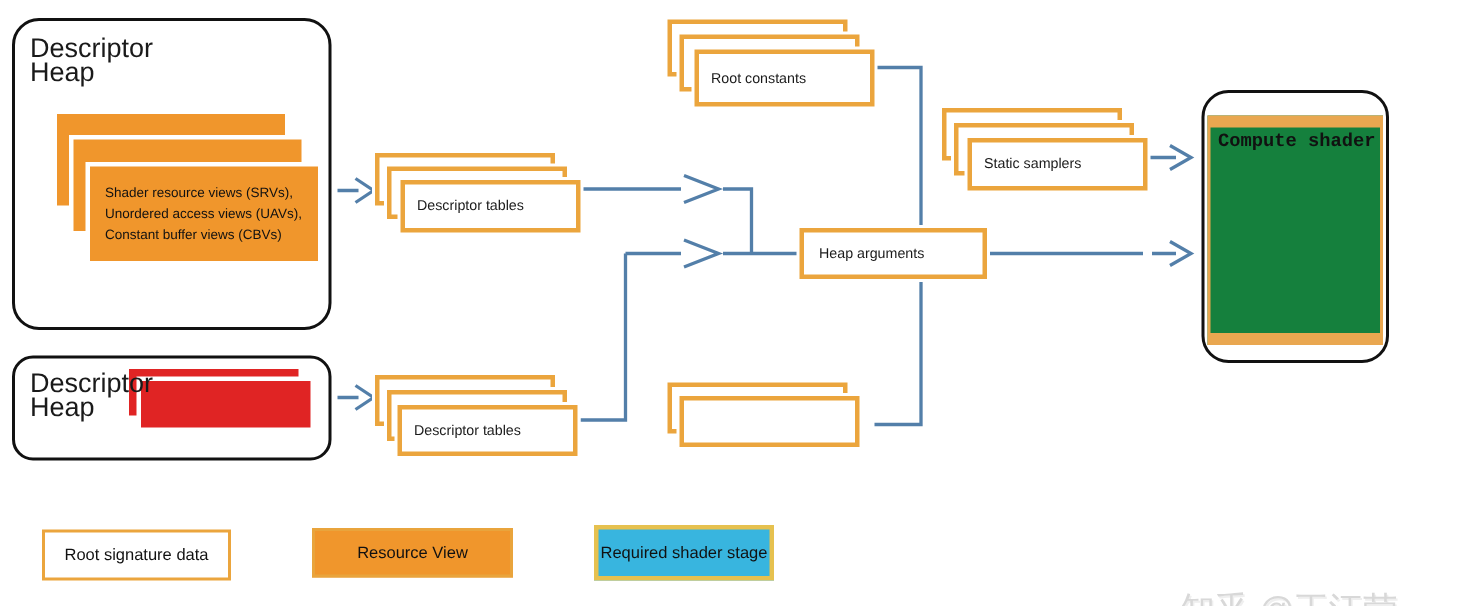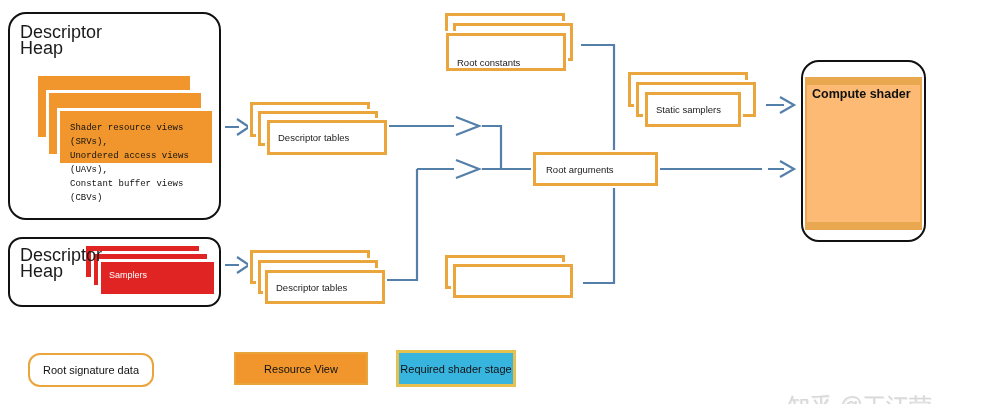--- a/index.html
+++ b/index.html
@@ -30,33 +30,33 @@
   .sbox{
     position:absolute;box-sizing:border-box;background:#fff;border:3px solid #EBA53D;
     box-shadow:0 0 0 2px #fff;z-index:3;display:flex;align-items:center;
   }
   .sbox .lbl{font-size:9.5px;padding-left:8px;white-space:nowrap;}
   .compute-outer{
     position:absolute;box-sizing:border-box;background:#fff;border:2px solid #111;
     border-radius:18px;z-index:2;
   }
   .compute-inner{
-    position:absolute;box-sizing:border-box;background:#fdba74;
+    position:absolute;box-sizing:border-box;background:#15803d;
     border-top:8px solid #E9A750;border-bottom:8px solid #E9A750;
-    border-left:2px solid #E9A750;border-right:2px solid #E9A750;z-index:3;
+    border-left:2px solid #E9A750;border-right:2px solid #E9A750;z-index:3;font-family:Liberation Mono, monospace;
   }
   .compute-inner .lbl{
     display:block;padding:2px 0 0 5px;font-weight:bold;font-size:12.5px;color:#111;
   }
   .legend-box{
     position:absolute;box-sizing:border-box;z-index:3;display:flex;align-items:center;justify-content:center;
     font-size:11px;color:#111;
   }
   .legend-white{background:#fff;border:2.5px solid #EBA53D;}
-  .legend-orange{background:#F0962C;border:2.5px solid #E9A43C;margin-left:26px;}
+  .legend-orange{background:#F0962C;border:2.5px solid #E9A43C;}
   .legend-cyan{background:#38B5DF;border:3px solid #E6C14F;}
   .watermark{
     position:absolute;z-index:5;font-size:23px;color:#D8D8D8;white-space:nowrap;
     text-shadow:1px 1px 0 #efefef;
   }
 </style>
 </head>
 <body>
 
 <div class="canvas">
@@ -82,72 +82,69 @@
 
       <path d="M766,105 H784 M780,97 L794,105 L780,113"></path>
     </g>
   </svg>
 
   <div class="heapbox" style="left:8px;top:12px;width:213px;height:208px;border-radius:18px;"></div>
   <div class="heap-title" style="left:20px;top:24px;width:90px;">Descriptor
 Heap</div>
   <div class="fillrect orange" style="left:38px;top:76px;width:152px;height:61px;"></div>
   <div class="fillrect orange" style="left:49px;top:93px;width:152px;height:61px;"></div>
-  <div class="fillrect orange" style="left:60px;top:111px;width:152px;height:52px;font-family:Liberation Mono, monospace;">
+  <div class="fillrect orange" style="left:60px;top:111px;width:152px;height:63px;">
     <span class="inner-text">Shader resource views (SRVs),
 Unordered access views (UAVs),
 Constant buffer views (CBVs)</span>
   </div>
 
   <div class="heapbox" style="left:8px;top:237px;width:213px;height:70px;border-radius:14px;"></div>
   <div class="heap-title" style="left:20px;top:247px;width:90px;">Descriptor
 Heap</div>
   <div class="fillrect red" style="left:86px;top:246px;width:113px;height:31px;"></div>
   <div class="fillrect red" style="left:94px;top:254px;width:113px;height:31px;"></div>
-  <div class="fillrect red" style="left:101px;top:262px;width:113px;height:32px;">
-    <span class="samplers-text">Samplers</span>
-  </div>
 
   <div class="sbox" style="left:250px;top:102px;width:120px;height:35px;"></div>
   <div class="sbox" style="left:258px;top:111px;width:120px;height:35px;"></div>
   <div class="sbox" style="left:267px;top:120px;width:120px;height:35px;">
     <span class="lbl">Descriptor tables</span>
   </div>
 
   <div class="sbox" style="left:250px;top:250px;width:120px;height:34px;"></div>
   <div class="sbox" style="left:258px;top:260px;width:120px;height:34px;"></div>
   <div class="sbox" style="left:265px;top:270px;width:120px;height:34px;">
     <span class="lbl">Descriptor tables</span>
   </div>
 
   <div class="sbox" style="left:445px;top:13px;width:120px;height:38px;"></div>
   <div class="sbox" style="left:453px;top:23px;width:120px;height:38px;"></div>
-  <div class="sbox" style="left:446px;top:33px;width:120px;height:38px;align-items:flex-end;">
+  <div class="sbox" style="left:463px;top:33px;width:120px;height:38px;">
     <span class="lbl">Root constants</span>
   </div>
 
   <div class="sbox" style="left:445px;top:255px;width:120px;height:34px;"></div>
   <div class="sbox" style="left:453px;top:264px;width:120px;height:34px;"></div>
 
   <div class="sbox" style="left:628px;top:72px;width:120px;height:35px;"></div>
   <div class="sbox" style="left:636px;top:82px;width:120px;height:35px;"></div>
-  <div class="sbox" style="left:645px;top:92px;width:96px;height:35px;">
+  <div class="sbox" style="left:645px;top:92px;width:120px;height:35px;">
     <span class="lbl">Static samplers</span>
   </div>
 
   <div class="sbox" style="left:533px;top:152px;width:125px;height:34px;z-index:4;">
-    <span class="lbl" style="padding-left:10px;">Root arguments</span>
+    <span class="lbl" style="padding-left:10px;">Heap arguments</span>
   </div>
 
   <div class="compute-outer" style="left:801px;top:60px;width:125px;height:182px;"></div>
   <div class="compute-inner" style="left:805px;top:77px;width:117px;height:153px;">
     <span class="lbl">Compute shader</span>
   </div>
 
-  <div class="legend-box legend-white" style="left:28px;top:353px;width:126px;height:34px;border-radius:12px;">
+  <div class="legend-box legend-white" style="left:28px;top:353px;width:126px;height:34px;">
     <span>Root signature data</span>
   </div>
   <div class="legend-box legend-orange" style="left:208px;top:352px;width:134px;height:33px;">
     <span>Resource View</span>
   </div>
   <div class="legend-box legend-cyan" style="left:396px;top:350px;width:120px;height:37px;">
     <span>Required shader stage</span>
   </div>
 
   <div class="watermark" style="left:787px;top:352px;margin-top:39px;">知乎 @王江荣</div>

